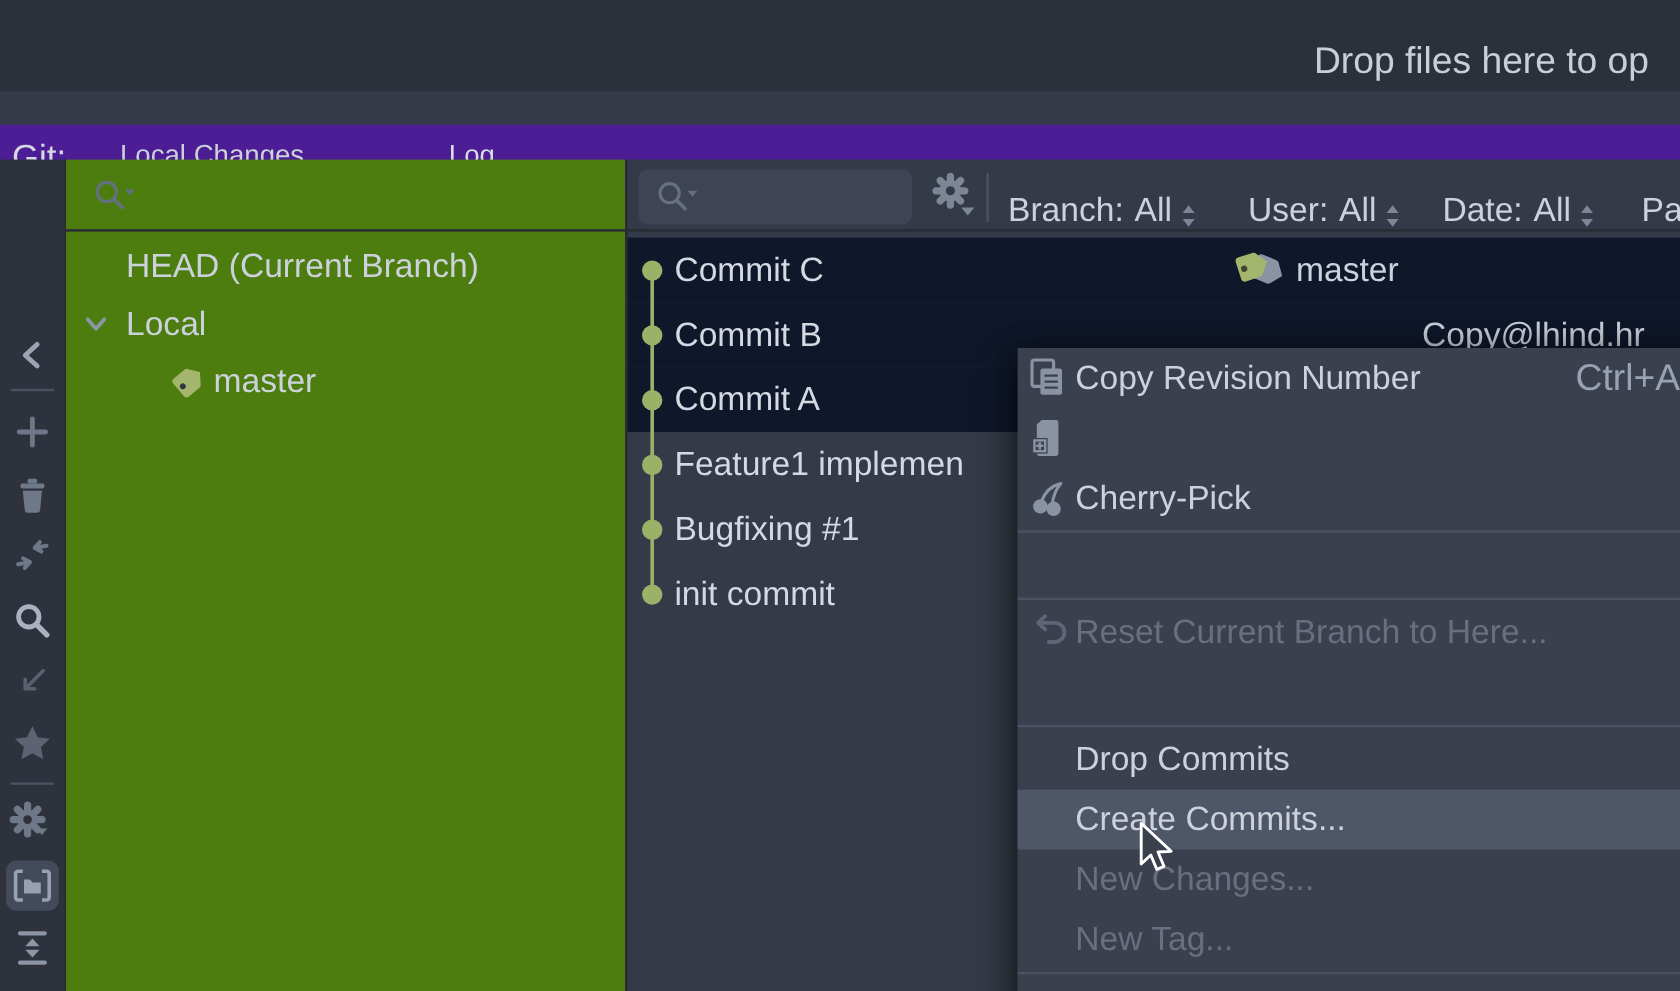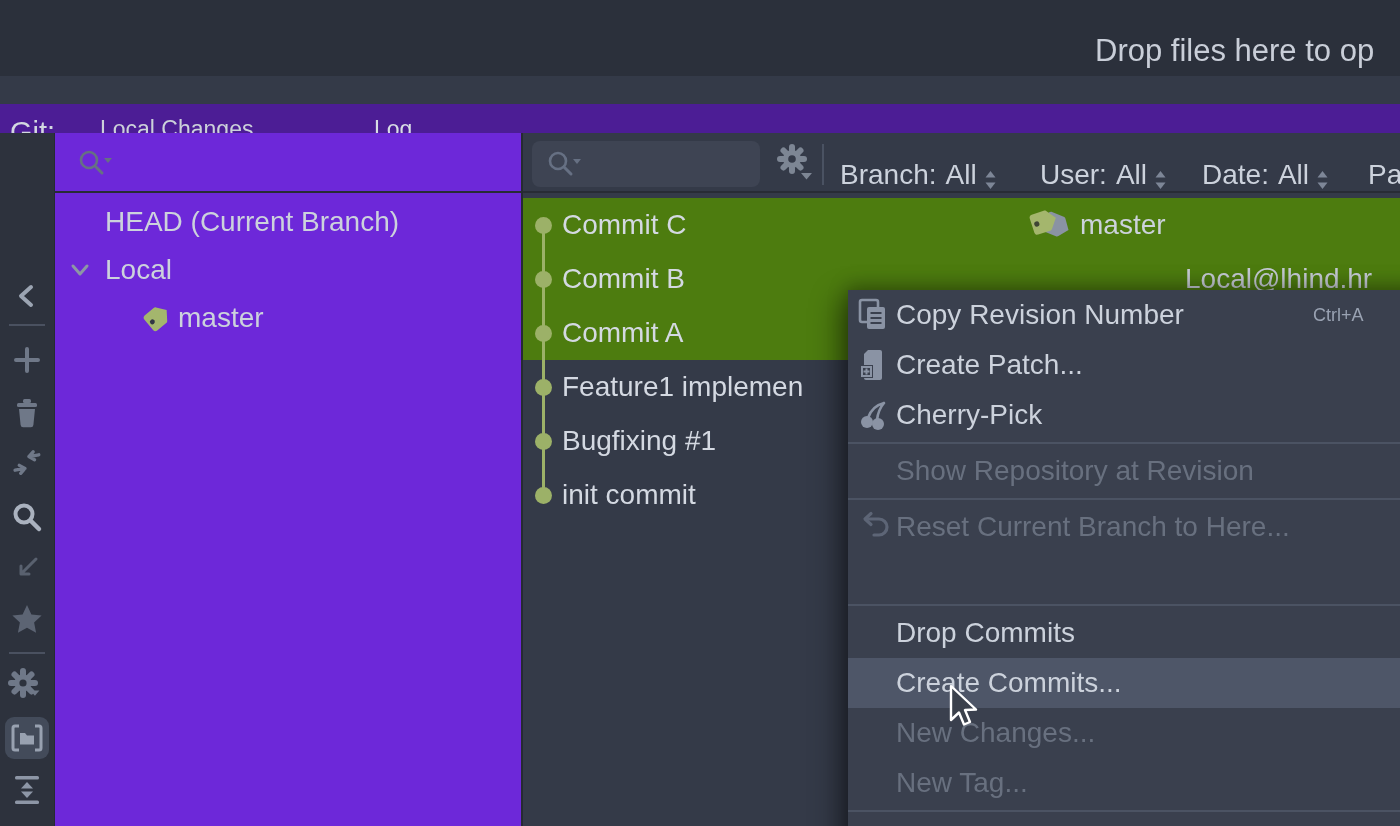--- a/index.html
+++ b/index.html
@@ -16,53 +16,53 @@
   .tab-local{left:100px;}
   .tab-log{left:374px;color:#d8dde5;}
   .tab-underline{position:absolute;left:-24px;top:37px;width:106px;height:7px;background:#9aa69f;}
   
   .toolstrip{position:absolute;left:0;top:133px;width:54px;height:693px;background:#2d323d;
              border-right:1px solid #262a33;}
   .tsi{position:absolute;left:0;width:54px;height:40px;display:flex;align-items:center;justify-content:center;}
   .ts-divider{position:absolute;left:9px;width:36px;height:2px;background:#4a5160;}
   .ts-selected-bg{position:absolute;left:5px;width:44px;height:42px;background:#434b5a;border-radius:9px;}
   
-  .branches-panel{position:absolute;left:55px;top:133px;width:466px;height:693px;background:#6d28d9;}
+  .branches-panel{position:absolute;left:55px;top:133px;width:466px;height:693px;background:#4d7c0f;}
   .panel-divider-v{position:absolute;left:521px;top:133px;width:2px;height:693px;background:#262a33;}
   .bp-header{position:absolute;left:0;top:0;width:466px;height:58px;border-bottom:2px solid #282c35;}
   .tree-row{position:absolute;left:0;width:466px;height:48px;font-size:28px;color:#ccd2dc;
             display:flex;align-items:center;}
   .tree-label{white-space:nowrap;}
   
   .log-panel{position:absolute;left:523px;top:133px;width:877px;height:693px;background:#343a48;}
   .lp-header{position:absolute;left:0;top:0;width:877px;height:58px;border-bottom:2px solid #282c35;}
   .search-box{position:absolute;left:9px;top:8px;width:228px;height:46px;background:#3e4453;border-radius:8px;}
   .lp-divider{position:absolute;left:299px;top:11px;width:2px;height:41px;background:#4a5262;}
   .filter{position:absolute;top:0;height:58px;display:inline-flex;align-items:flex-end;font-size:28px;color:#ccd2dc;white-space:nowrap;}
   .filter .f-label{margin-right:9px;}
   .filter .f-icon{margin-left:7px;display:inline-flex;}
   
   .commit-row{position:absolute;left:0;width:877px;height:54px;}
-  .commit-row.selected{background:#4d7c0f;}
+  .commit-row.selected{background:#0f172a;}
   .commit-msg{position:absolute;left:39px;top:0;line-height:54px;font-size:28px;color:#d4d9e2;white-space:nowrap;}
   .graph-line{position:absolute;left:19px;top:92px;width:3px;height:270px;background:#9cb168;}
   .commit-dot{position:absolute;left:12px;top:19px;width:17px;height:17px;border-radius:50%;background:#9cb168;}
   .row-refs{position:absolute;left:505px;top:0;height:54px;display:flex;align-items:center;}
   .ref-label{font-size:28px;color:#ccd2dc;margin-left:6px;}
   .author{position:absolute;left:662px;top:0;line-height:54px;font-size:28px;color:#c7ccd6;white-space:nowrap;}
   
   .context-menu{position:absolute;left:848px;top:290px;width:640px;height:560px;background:#3a404e;
                 box-shadow:-8px 8px 28px rgba(0,0,0,.45), 0 -4px 18px rgba(0,0,0,.25);
                 display:flex;flex-direction:column;z-index:5;}
   .mi{position:relative;height:50px;display:flex;align-items:center;flex:none;}
   .mi-icon{width:36px;height:36px;margin-left:8px;display:flex;align-items:center;justify-content:center;flex:none;}
   .mi-label{margin-left:4px;font-size:28px;color:#ccd2dc;white-space:nowrap;}
   .mi.disabled .mi-label{color:#68707f;}
   .mi.hl{background:#4e5668;}
-  .mi-shortcut{position:absolute;left:465px;font-size:18px;color:#99a2b2;white-space:nowrap;}
+  .mi-shortcut{position:absolute;left:465px;font-size:31px;color:#99a2b2;white-space:nowrap;}
   .msep{height:6px;display:flex;align-items:center;flex:none;}
   .msep div{width:100%;height:2px;background:#4b5363;}
   .cursor{position:absolute;left:948px;top:684px;z-index:9;}
 </style>
 </head>
 <body>
 
 <div id="app">
 
   <div class="top-header">
@@ -250,21 +250,21 @@
           <g transform="translate(0,2) rotate(-18 15 15)">
               <path d="M21.4 5.6 C20.9 4.9 20 4.5 19.1 4.5 L6.5 4.5 C4.8 4.5 3.5 5.8 3.5 7.5 L3.5 22.5 C3.5 24.2 4.8 25.5 6.5 25.5 L19.1 25.5 C20 25.5 20.9 25.1 21.4 24.4 L28.5 15 Z" fill="#a4b66d"></path>
               <circle cx="8.5" cy="15" r="2.6" fill="#3f4534"></circle>
             </g>
         </svg>
         <span class="ref-label">master</span>
       </span>
     </div>
     <div class="commit-row selected" style="top:119px">
       <span class="commit-msg">Commit B</span>
-      <span class="author">Local@lhind.hr</span>
+      <span class="author">Copy@lhind.hr</span>
     </div>
     <div class="commit-row selected" style="top:173px">
       <span class="commit-msg">Commit A</span>
     </div>
     <div class="commit-row" style="top:227px">
       <span class="commit-msg">Feature1 implemen</span>
     </div>
     <div class="commit-row" style="top:281px">
       <span class="commit-msg">Bugfixing #1</span>
     </div>
@@ -299,38 +299,36 @@
     </div>
     <div class="mi">
       <span class="mi-icon">
         <svg width="32" height="34" viewBox="0 0 32 34">
             <path d="M10 2 h12 a2 2 0 0 1 2 2 v26 a2 2 0 0 1 -2 2 h-14 a2 2 0 0 1 -2 -2 V6 Z" fill="#8a93a4"></path>
             <rect x="2" y="17" width="13" height="13" fill="#3a404e"></rect>
             <rect x="4" y="19" width="9" height="9" fill="none" stroke="#8a93a4" stroke-width="2"></rect>
             <path d="M8.5 20.5 v6 M5.5 23.5 h6" stroke="#8a93a4" stroke-width="2"></path>
           </svg>
       </span>
-      <span class="mi-label">Create Patch...</span>
     </div>
     <div class="mi">
       <span class="mi-icon">
         <svg width="32" height="34" viewBox="0 0 32 34">
             <path d="M10 20 Q14 8 26 5 M19 22 Q20 12 26 5" fill="none" stroke="#8a93a4" stroke-width="2.6" stroke-linecap="round"></path>
             <circle cx="9" cy="24" r="6" fill="#8a93a4"></circle>
             <circle cx="20" cy="26" r="6" fill="#8a93a4"></circle>
           </svg>
       </span>
       <span class="mi-label">Cherry-Pick</span>
     </div>
     <div class="msep">
         <div></div>
       </div>
     <div class="mi disabled">
       <span class="mi-icon"></span>
-      <span class="mi-label">Show Repository at Revision</span>
     </div>
     <div class="msep">
         <div></div>
       </div>
     <div class="mi disabled">
       <span class="mi-icon">
         <svg width="34" height="32" viewBox="0 0 34 32">
             <path d="M9 8 h13 a8 8 0 0 1 0 16 h-5" fill="none" stroke="#5d6576" stroke-width="3.2" stroke-linecap="round"></path>
             <path d="M14 2.5 L8 8 l6 5.5" fill="none" stroke="#5d6576" stroke-width="3.2" stroke-linecap="round" stroke-linejoin="round"></path>
           </svg>

